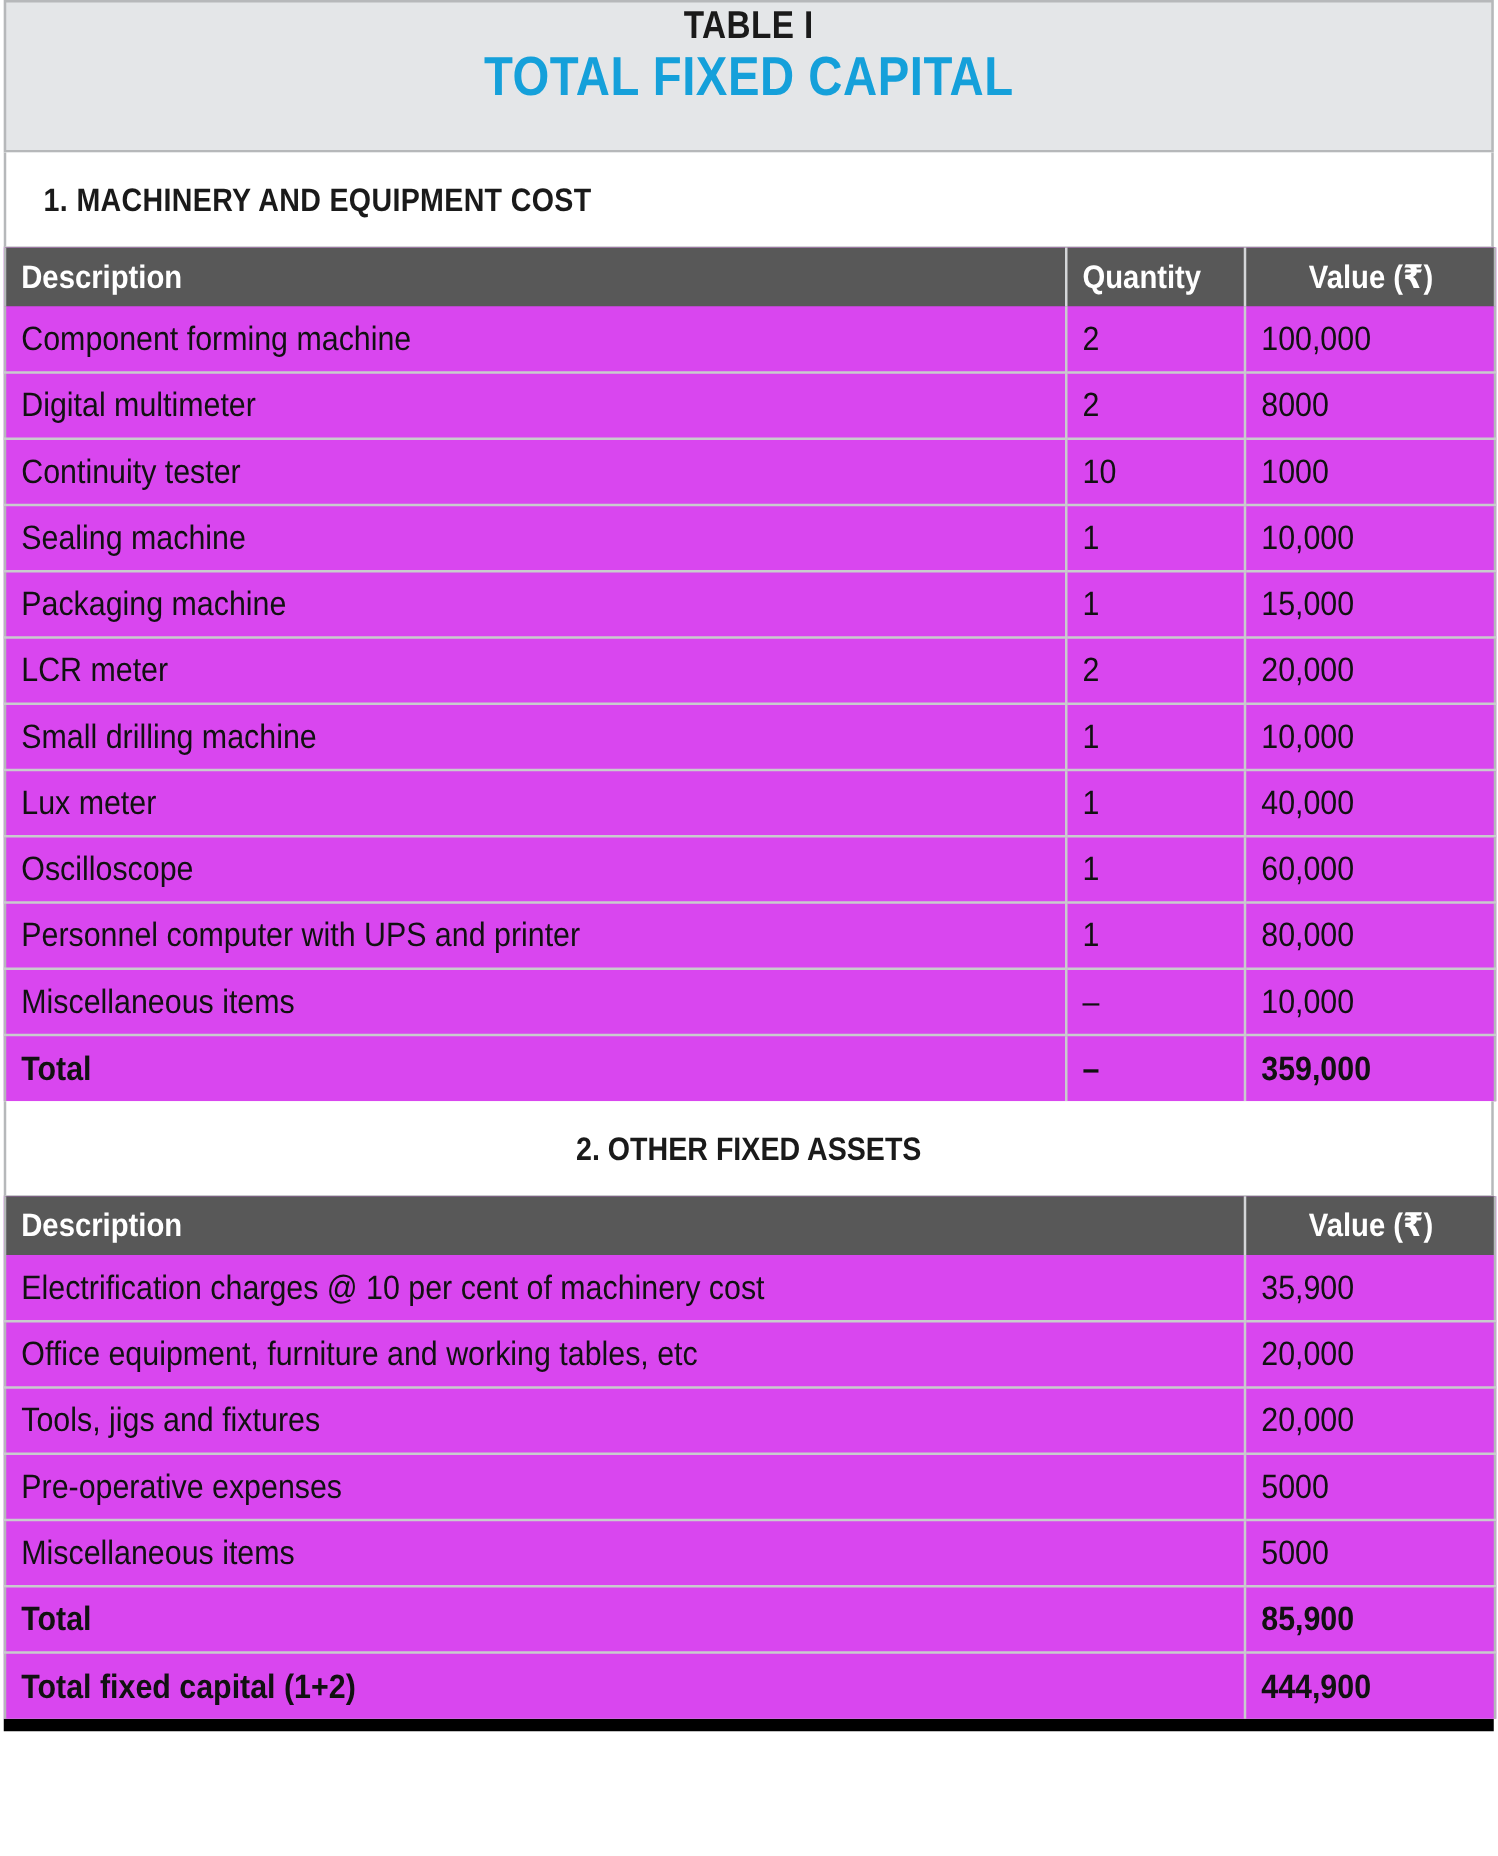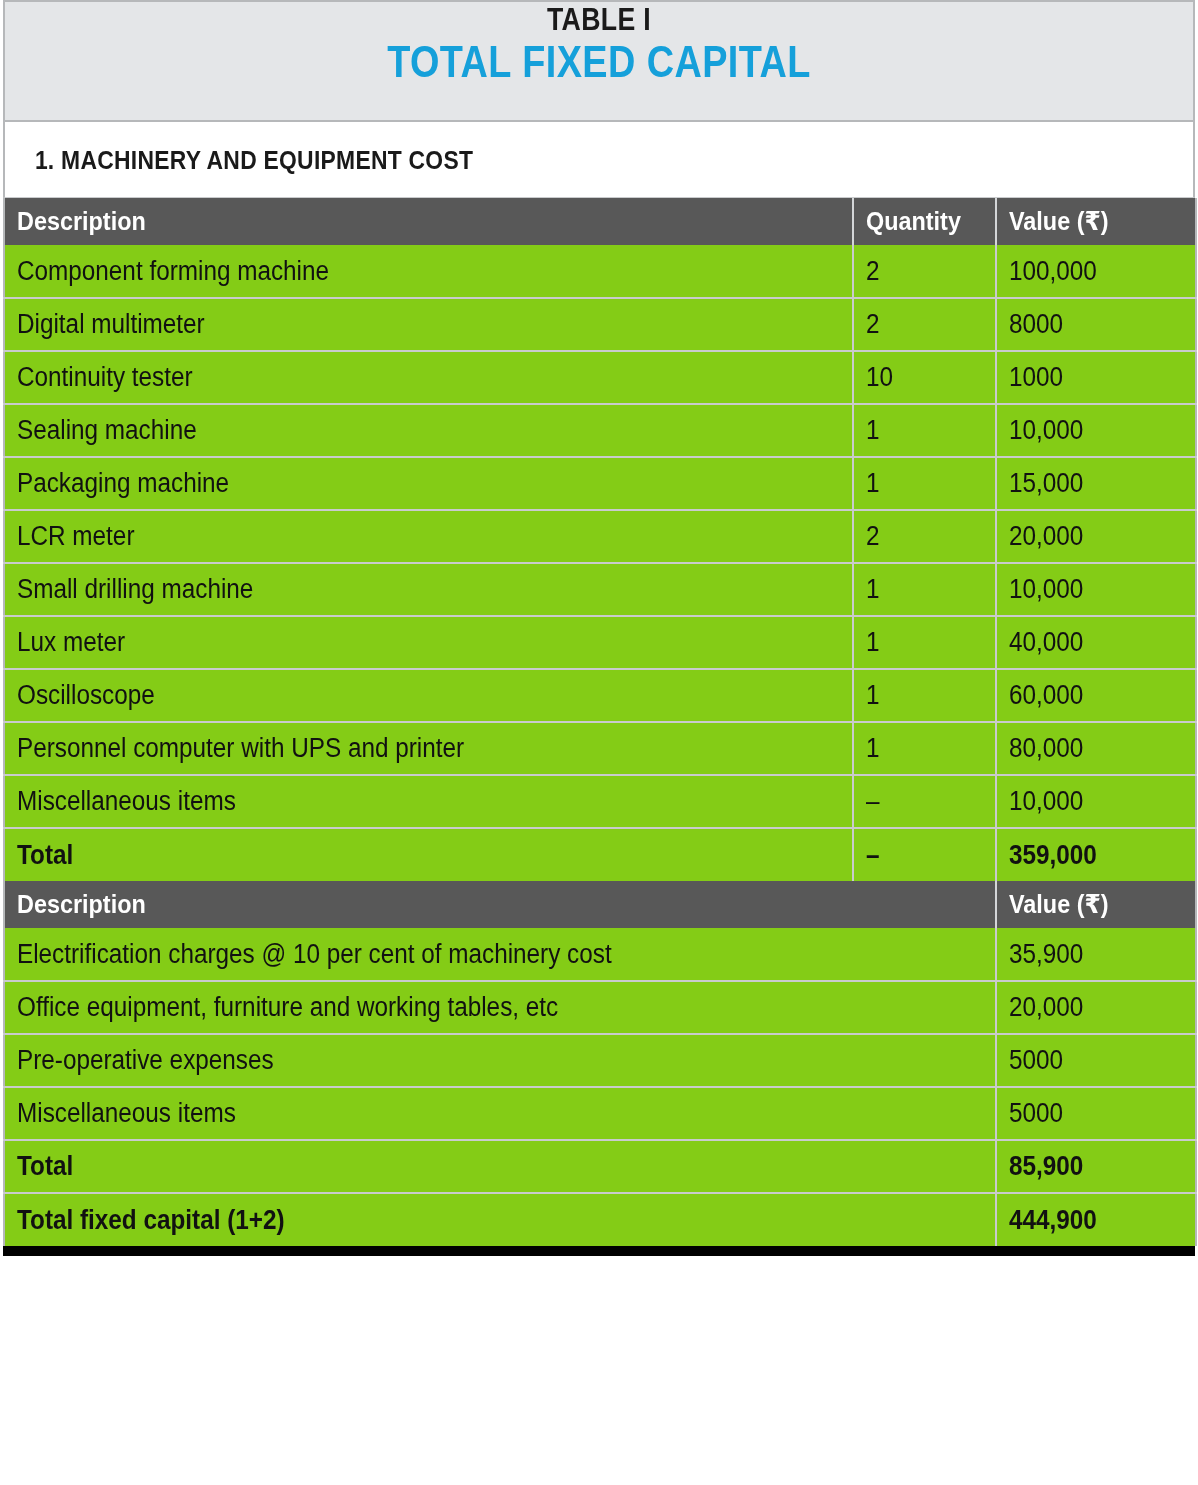--- a/index.html
+++ b/index.html
@@ -68,21 +68,21 @@
   .section-heading span {
     display: inline-block;
     transform: scaleX(0.88);
   }
 
   
   table.grid {
     width: 100%;
     border-collapse: collapse;
     table-layout: fixed;
-    background: #84cc16;
+    background: #d946ef;
   }
   table.grid col.c-desc  { width: 849px; }
   table.grid col.c-qty   { width: 143px; }
   table.grid col.c-val   { width: 200px; }
 
   table.grid col.c-desc2 { width: 992px; }
   table.grid col.c-val2  { width: 200px; }
 
   table.grid th {
     background: #585858;
@@ -92,20 +92,21 @@
     text-align: left;
     padding: 0 0 0 12px;
     height: 47px;
     border-right: 2px solid #d4d6d8;
     border-left: 2px solid #b6b8ba;
     box-sizing: border-box;
     white-space: nowrap;
   }
   table.grid th:last-child {
     border-right: 2px solid #b6b8ba;
+    text-align: center;
   }
   table.grid th span.sq { display:inline-block; transform: scaleX(0.9); transform-origin: left center; }
 
   table.grid td {
     font-size: 27px;
     color: #111111;
     height: 53px;
     padding: 0 0 0 12px;
     border-bottom: 2px solid #c9cbcd;
     border-right: 2px solid #c9cbcd;
@@ -237,20 +238,23 @@
         <td><span class="sq">10,000</span></td>
       </tr>
       <tr class="total-row last-row">
         <td><span class="sq">Total</span></td>
         <td><span class="sq">–</span></td>
         <td><span class="sq">359,000</span></td>
       </tr>
     </tbody>
   </table>
 
+  <div class="mid-heading">
+    <span>2. OTHER FIXED ASSETS</span>
+  </div>
 
   <table class="grid">
     <colgroup>
       <col class="c-desc2">
         <col class="c-val2">
     </colgroup>
     <thead>
       <tr>
         <th><span class="sq">Description</span></th>
         <th><span class="sq">Value (₹)</span></th>
@@ -259,20 +263,24 @@
     <tbody>
       <tr>
         <td><span class="sq">Electrification charges @ 10 per cent of machinery cost</span></td>
         <td><span class="sq">35,900</span></td>
       </tr>
       <tr>
         <td><span class="sq">Office equipment, furniture and working tables, etc</span></td>
         <td><span class="sq">20,000</span></td>
       </tr>
       <tr>
+        <td><span class="sq">Tools, jigs and fixtures</span></td>
+        <td><span class="sq">20,000</span></td>
+      </tr>
+      <tr>
         <td><span class="sq">Pre-operative expenses</span></td>
         <td><span class="sq">5000</span></td>
       </tr>
       <tr>
         <td><span class="sq">Miscellaneous items</span></td>
         <td><span class="sq">5000</span></td>
       </tr>
       <tr class="total-row">
         <td><span class="sq">Total</span></td>
         <td><span class="sq">85,900</span></td>

